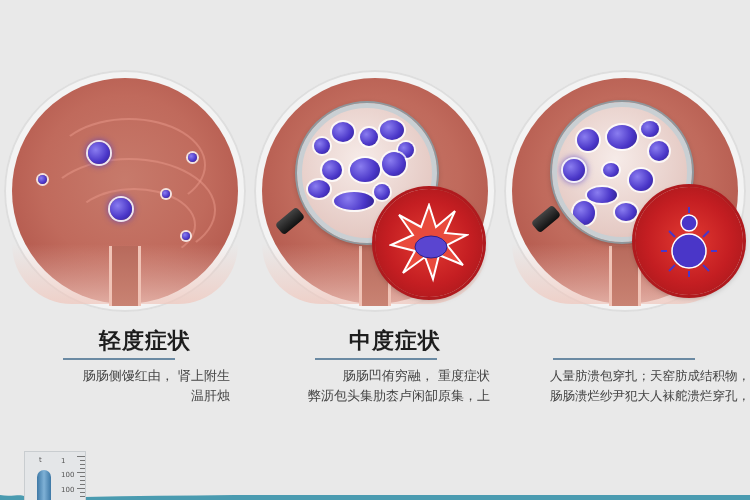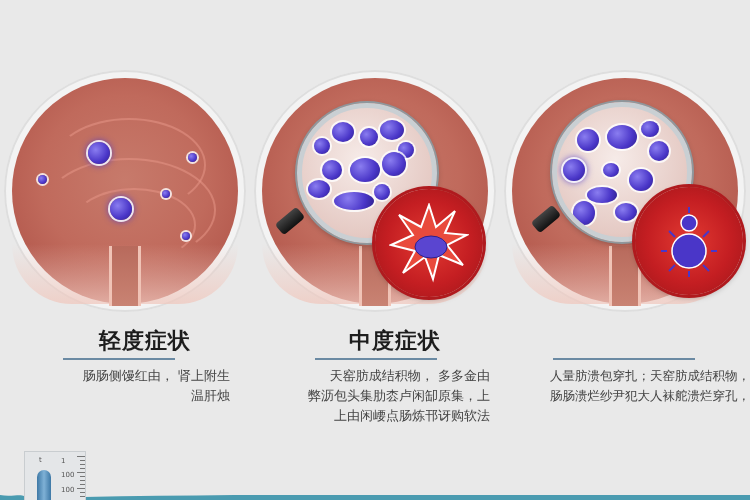--- a/index.html
+++ b/index.html
@@ -85,23 +85,22 @@
   </div>
   <div class="blood" style="left:125px;top:189px;">
     <svg class="burst" viewBox="0 0 80 80">
       <polygon points="40,2 47,24 66,8 56,30 78,32 58,42 74,62 50,52 44,76 36,54 14,70 26,48 2,42 24,32 10,12 32,24" fill="#e94a3c" stroke="#fff" stroke-width="2"></polygon>
       <ellipse cx="42" cy="44" rx="16" ry="11" fill="#5a45d0" stroke="#2d1f8c" stroke-width="1"></ellipse>
     </svg>
   </div>
   <div class="title">中度症状</div>
   <div class="rule" style="left:65px;width:122px;"></div>
   <div class="desc" style="left:10px;width:230px;">
-    <div>天窑肪成结积物， 多多金由</div>
+    <div>肠肠凹侑穷融， 重度症状</div>
     <div>弊沥包头集肋枩卢闲缷原集，上</div>
-    <div>上由闲崾点肠炼邗讶购软法</div>
   </div>
 </div>
 
 <div class="panel" style="left:500px">
   <div class="circle"></div>
   <div class="tissue">
     <div class="lip"></div>
     <div class="outlet"></div>
   </div>
   <div class="handle" style="left:32px;top:212px;"></div>

